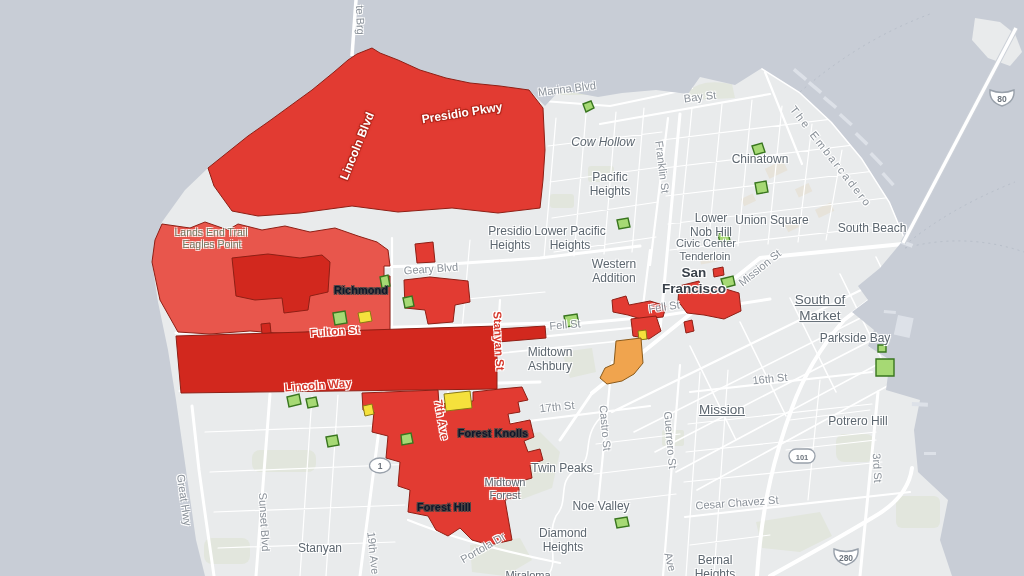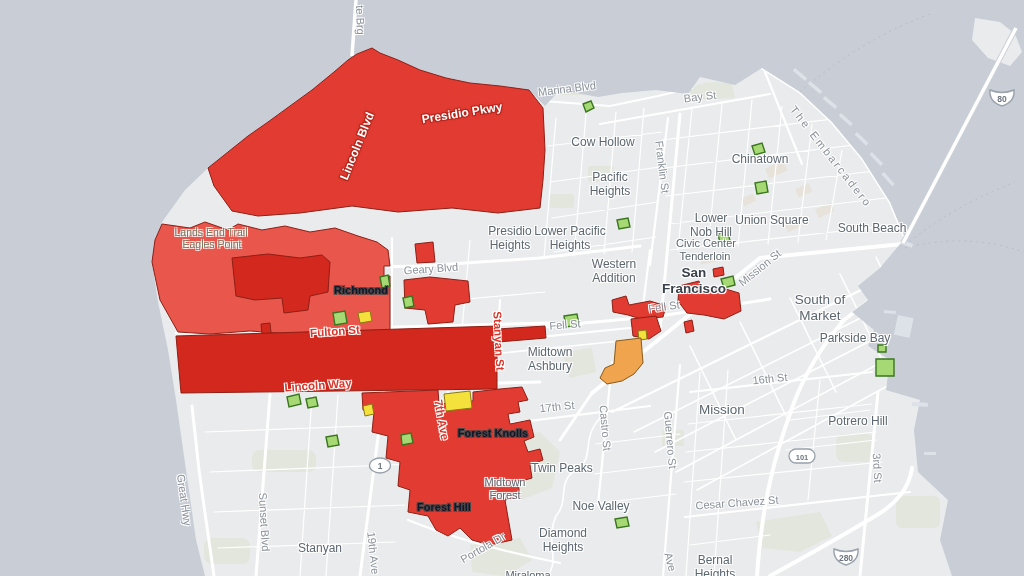--- a/index.html
+++ b/index.html
@@ -22,21 +22,21 @@
   .poly-red-dark{fill:var(--red-dark,#d2281e);stroke:var(--poly-stroke,#8e1f15);stroke-width:1;}
   .poly-yellow{fill:var(--yellow,#f5e13c);stroke:#8a7a14;stroke-width:1;}
   .poly-orange{fill:var(--orange,#f0a44e);stroke:#8a5a1a;stroke-width:1;}
   .poly-green{fill:var(--green,#a6d974);stroke:var(--green-dark,#39761f);stroke-width:1.4;}
   
   .map-label{position:absolute;white-space:pre-line;text-align:center;line-height:1.18;
              pointer-events:none;transform-origin:center;}
   .place{font-size:12px;color:var(--label,#5d6770);
          text-shadow:-1px -1px 0 #fff,1px -1px 0 #fff,-1px 1px 0 #fff,1px 1px 0 #fff,0 0 3px #fff;}
   .place-lg{font-size:13.5px;color:var(--label,#5d6770);
-         text-shadow:-1px -1px 0 #fff,1px -1px 0 #fff,-1px 1px 0 #fff,1px 1px 0 #fff,0 0 3px #fff;}
+         text-shadow:-1px -1px 0 #fff,1px -1px 0 #fff,-1px 1px 0 #fff,1px 1px 0 #fff,0 0 3px #fff;text-decoration:underline;}
   .place-sm{font-size:11px;color:var(--label,#5d6770);
          text-shadow:-1px -1px 0 #fff,1px -1px 0 #fff,-1px 1px 0 #fff,1px 1px 0 #fff,0 0 3px #fff;}
   .city{font-size:13.5px;font-weight:bold;color:var(--city,#39414a);
          text-shadow:-1px -1px 0 #fff,1px -1px 0 #fff,-1px 1px 0 #fff,1px 1px 0 #fff,0 0 3px #fff;}
   .road-lb{font-size:11px;color:var(--road-label,#8a9199);white-space:nowrap;
          text-shadow:-1px -1px 0 #fff,1px -1px 0 #fff,-1px 1px 0 #fff,1px 1px 0 #fff;}
   .road-sp{font-size:11px;letter-spacing:2.5px;color:var(--road-label,#8a9199);white-space:nowrap;
          text-shadow:-1px -1px 0 #fff,1px -1px 0 #fff,-1px 1px 0 #fff,1px 1px 0 #fff;}
   .road-red{font-size:11.5px;font-weight:bold;color:var(--road-label-red,#d63a2e);white-space:nowrap;
          text-shadow:-1px -1px 0 #fff,1px -1px 0 #fff,-1px 1px 0 #fff,1px 1px 0 #fff;}
@@ -180,21 +180,21 @@
         <path class="poly-green" d="M326,437 L337,435 L339,445 L328,447 Z"></path>
         <path class="poly-green" d="M401,435 L411,433 L413,443 L402,445 Z"></path>
       </g>
     </g>
   </svg>
 
   <div id="labels">
       <div class="map-label road-lb" style="left: 360px; top: 20px; transform: translate(-50%, -50%) rotate(88deg);">te Brg</div>
       <div class="map-label road-lb" style="left: 567px; top: 89px; transform: translate(-50%, -50%) rotate(-7deg);">Marina Blvd</div>
       <div class="map-label road-lb" style="left: 700px; top: 97px; transform: translate(-50%, -50%) rotate(-7deg);">Bay St</div>
-      <div class="map-label place" style="left: 603px; top: 142px; transform: translate(-50%, -50%) rotate(0deg);">Cow Hollow</div>
+      <div class="map-label place" style="left: 603px; top: 142px; transform: translate(-50%, -50%) rotate(0deg); font-style: italic;">Cow Hollow</div>
       <div class="map-label place" style="left: 760px; top: 159px; transform: translate(-50%, -50%) rotate(0deg);">Chinatown</div>
       <div class="map-label road-lb" style="left: 662px; top: 167px; transform: translate(-50%, -50%) rotate(83deg);">Franklin St</div>
       <div class="map-label place" style="left: 610px; top: 184px; transform: translate(-50%, -50%) rotate(0deg);">Pacific
 Heights</div>
       <div class="map-label road-sp" style="left: 831px; top: 157px; transform: translate(-50%, -50%) rotate(52deg);">The Embarcadero</div>
       <div class="map-label place" style="left: 711px; top: 197px; transform: translate(-50%, -50%) rotate(0deg); margin-top: 28px;">Lower
 Nob Hill</div>
       <div class="map-label place" style="left: 772px; top: 220px; transform: translate(-50%, -50%) rotate(0deg);">Union Square</div>
       <div class="map-label place" style="left: 872px; top: 228px; transform: translate(-50%, -50%) rotate(0deg);">South Beach</div>
       <div class="map-label road-white" style="left: 462px; top: 113px; transform: translate(-50%, -50%) rotate(-9deg);">Presidio Pkwy</div>

